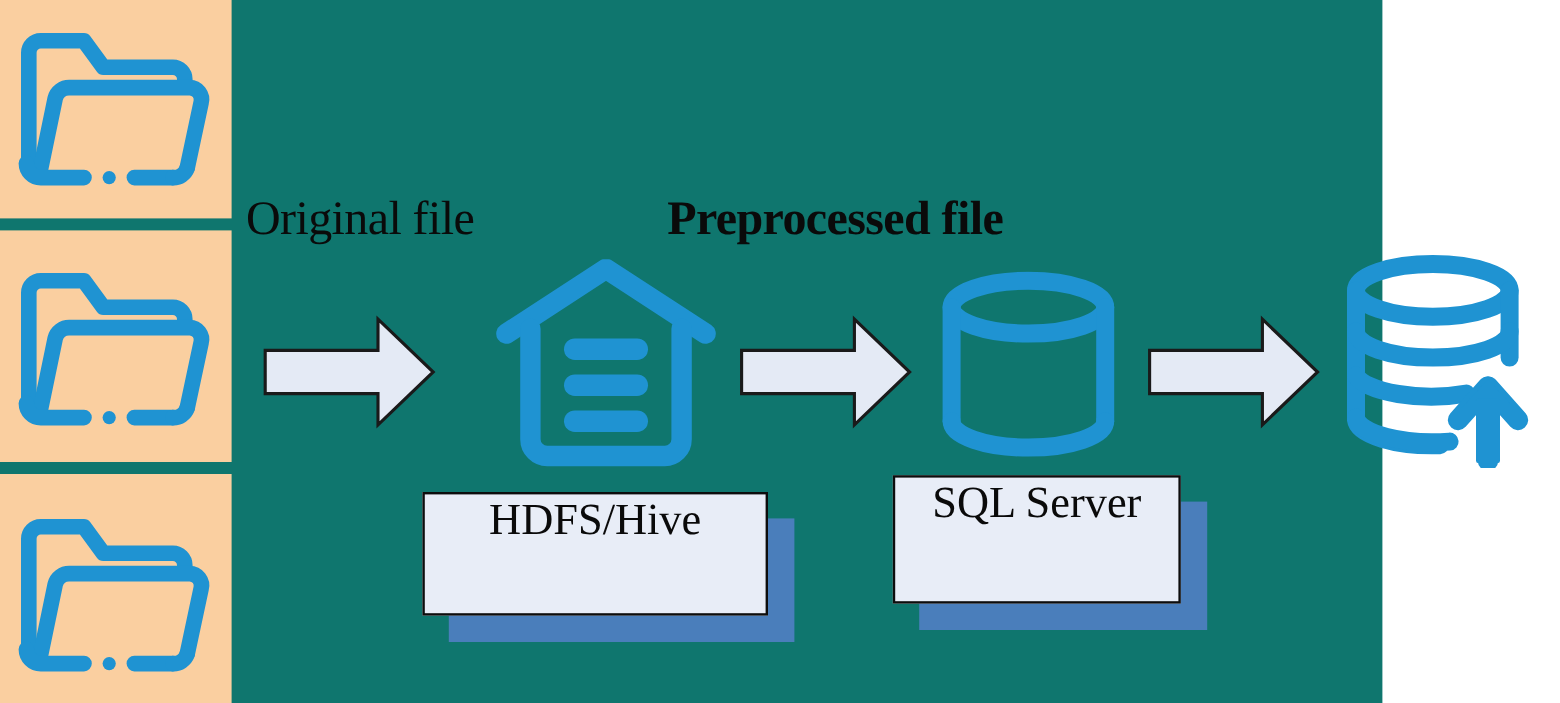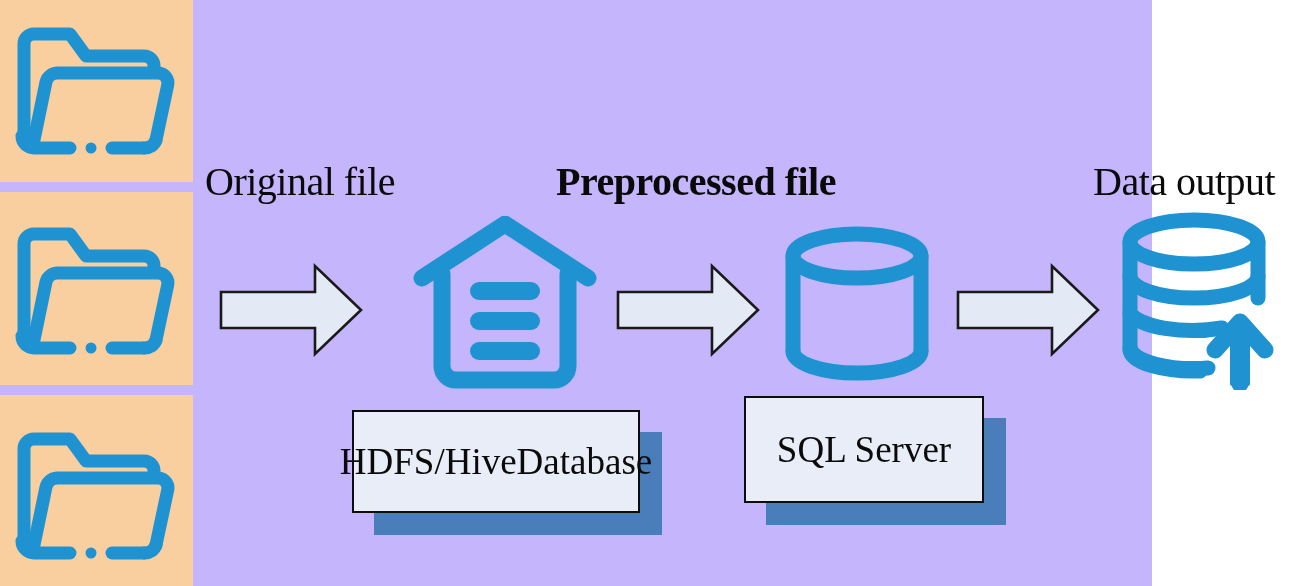--- a/index.html
+++ b/index.html
@@ -12,21 +12,21 @@
     height: 586px;
     position: relative;
     overflow: hidden;
     font-family: "Liberation Serif", "DejaVu Serif", serif;
   }
   #stage {
     position: absolute;
     left: 0; top: 0;
     width: 1152px;
     height: 586px;
-    background: #c4b5fd;
+    background: #0f766e;
   }
 
   
   .folder-panel {
     position: absolute;
     left: 0;
     width: 193px;
     background: #facfa0;
   }
   .folder-panel.p1 { top: 0px;   height: 182px; }
@@ -90,23 +90,23 @@
   }
   .caption-box .face {
     position: absolute;
     left: 0; top: 0;
     width: 100%;
     height: 100%;
     background: #e8edf7;
     border: 2px solid #0d0d0d;
     box-sizing: border-box;
     display: flex;
-    flex-direction: row;
+    flex-direction: column;
     align-items: center;
-    justify-content: center;
+    justify-content: space-between;
   }
   .caption-box .face .line {
     font-family: "Liberation Serif", "DejaVu Serif", serif;
     font-size: 37px;
     color: #0a0a0a;
     line-height: 1.18;
     white-space: nowrap;
   }
   .caption-box.hdfs { left: 352px; top: 410px; width: 288px; height: 103px; }
   .caption-box.sql  { left: 744px; top: 396px; width: 240px; height: 107px; border-radius: 28px; }
@@ -156,21 +156,20 @@
           <path d="M136 136 H104"></path>
           <path d="M148 128 a12 12 0 0 1 -12 8"></path>
           <circle cx="83" cy="136" r="5.5" fill="#1f93d2" stroke="none"></circle>
         </g>
       </svg>
     </div>
   </div>
 
   <div class="flow-label l1">Original file</div>
   <div class="flow-label l2">Preprocessed file</div>
-  <div class="flow-label l3">Data output</div>
 
   <div class="block-arrow a1">
     <svg viewBox="0 0 150 96" xmlns="http://www.w3.org/2000/svg">
       <polygon points="6,30 100,30 100,4 146,48 100,92 100,66 6,66" fill="#e4eaf5" stroke="#1a1a1a" stroke-width="2.6" stroke-linejoin="miter"></polygon>
     </svg>
   </div>
   <div class="block-arrow a2">
     <svg viewBox="0 0 150 96" xmlns="http://www.w3.org/2000/svg">
       <polygon points="6,30 100,30 100,4 146,48 100,92 100,66 6,66" fill="#e4eaf5" stroke="#1a1a1a" stroke-width="2.6" stroke-linejoin="miter"></polygon>
     </svg>
@@ -215,21 +214,20 @@
       <path d="M120 172 V116 M120 110 L95 138 M120 110 L145 138" fill="none" stroke="#1f93d2" stroke-width="17" stroke-linecap="round" stroke-linejoin="round"></path>
       <path d="M98 128 L120 104 L142 128 Z" fill="#1f93d2"></path>
       <rect x="110" y="120" width="20" height="54" rx="2" fill="#1f93d2"></rect>
     </svg>
   </div>
 
   <div class="caption-box hdfs">
     <div class="shadow"></div>
     <div class="face">
       <div class="line">HDFS/Hive</div>
-      <div class="line">Database</div>
     </div>
   </div>
 
   <div class="caption-box sql">
     <div class="shadow"></div>
     <div class="face">
       <div class="line">SQL Server</div>
     </div>
   </div>
 

